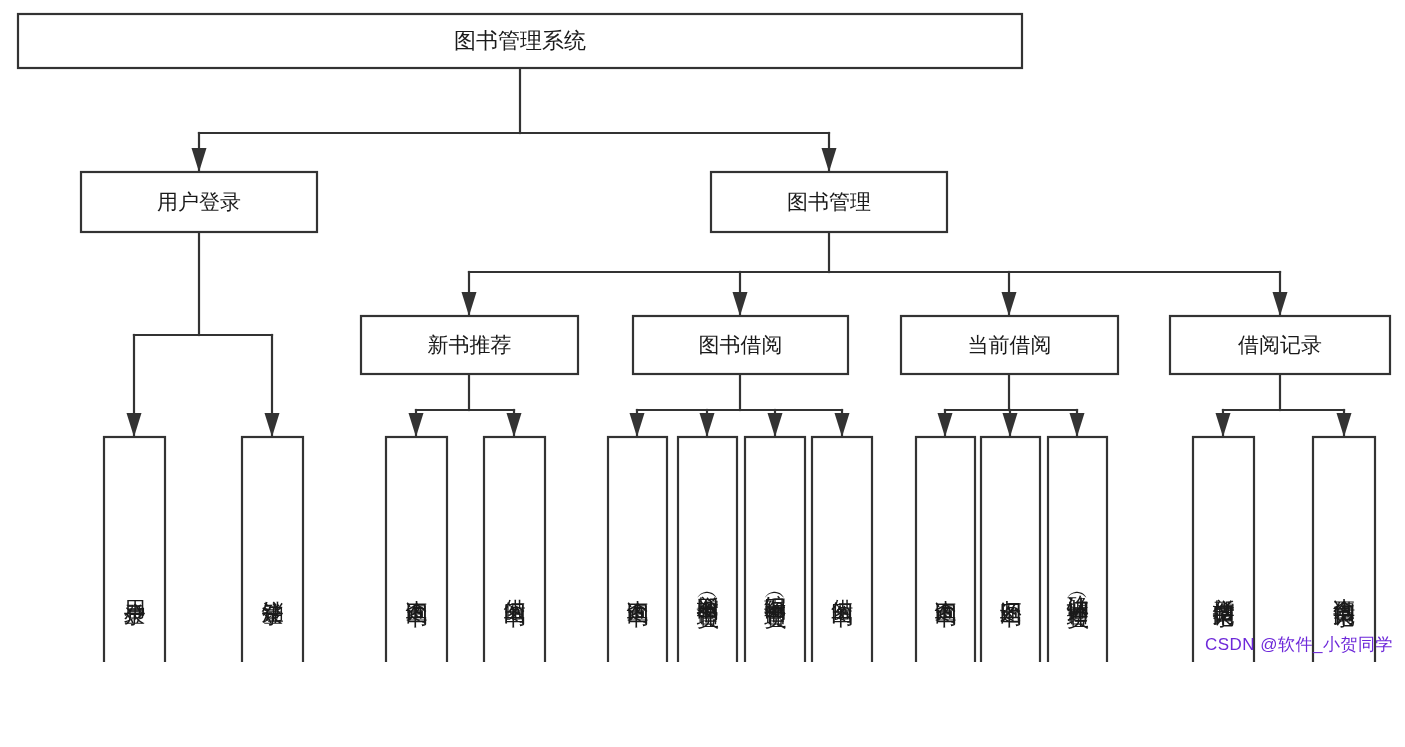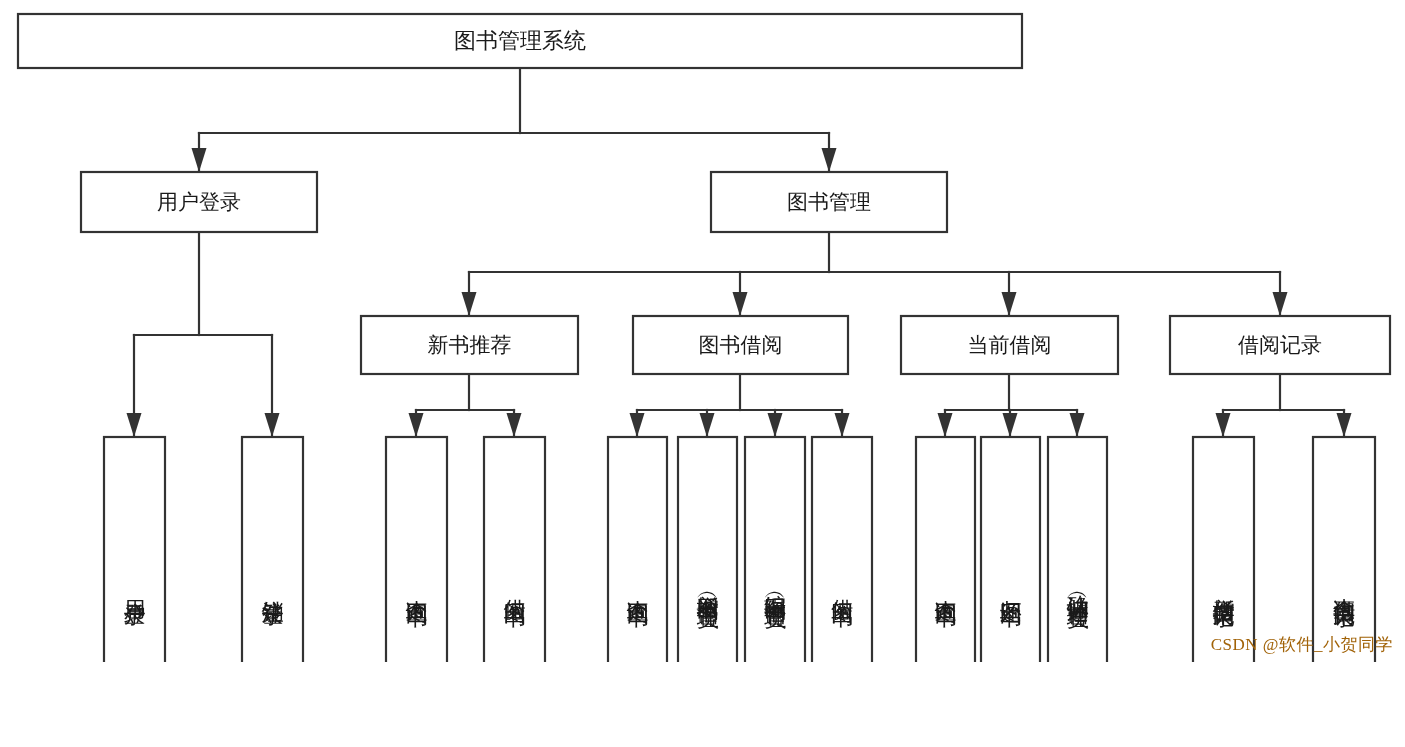--- a/index.html
+++ b/index.html
@@ -70,23 +70,23 @@
     line-height: 1.12;
     letter-spacing: 2px;
     color: #1a1a1a;
     white-space: nowrap;
     text-align: center;
   }
   .watermark {
     position: absolute;
     right: 12px;
     bottom: 6px;
-    font-family: Liberation Serif, serif;
+    font-family: Liberation Sans, sans-serif;
     font-size: 17px;
-    color: #a16207;
+    color: #6d28d9;
     letter-spacing: 0.5px;
     white-space: nowrap;
     pointer-events: none;
   }
 </style>
 </head>
 <body>
 
 <div id="diagram-root">
 

